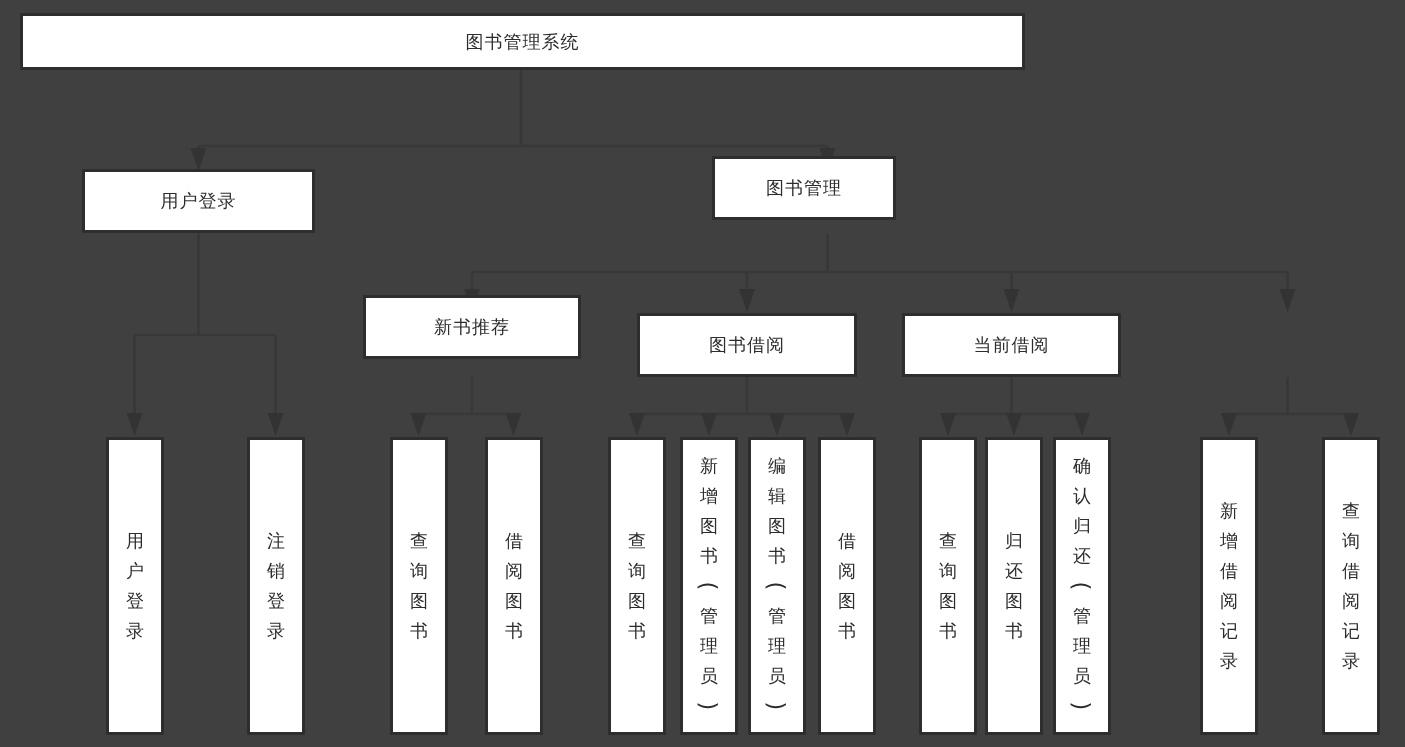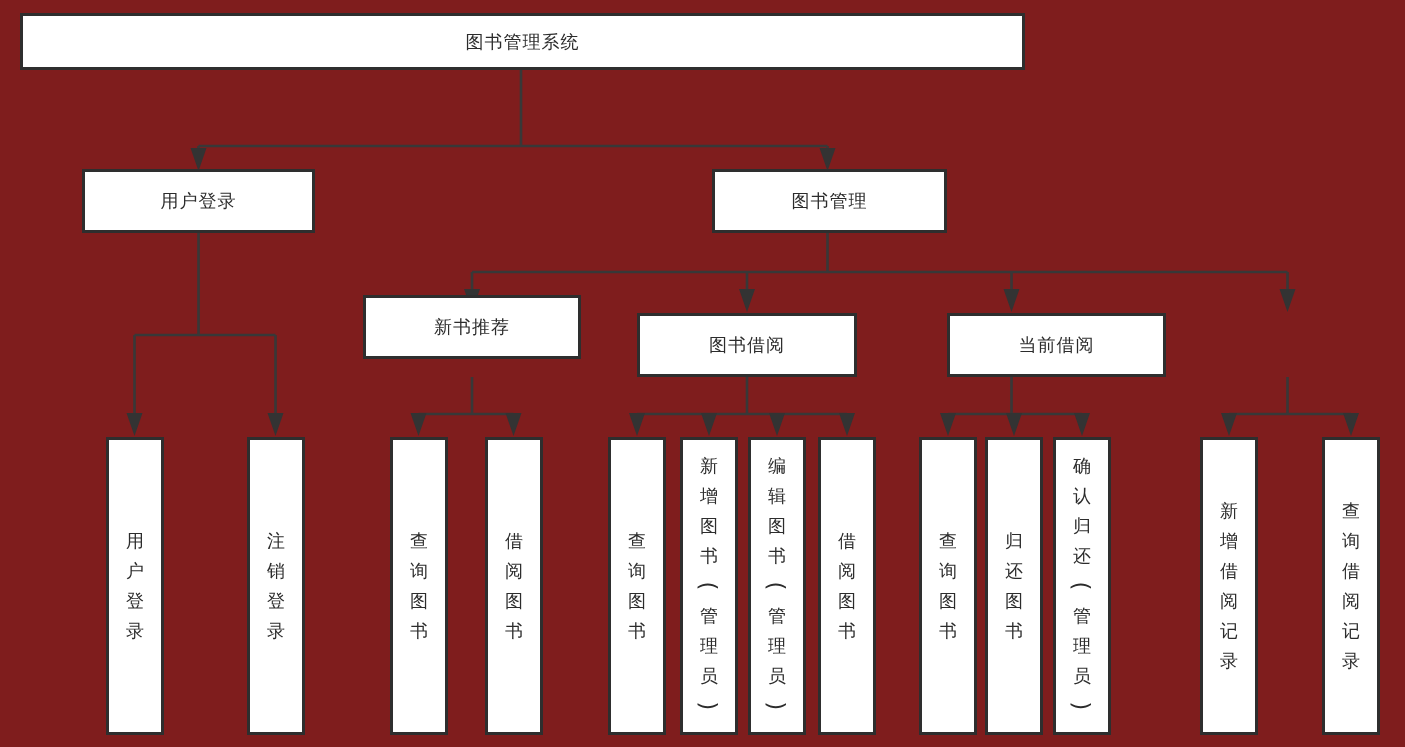--- a/index.html
+++ b/index.html
@@ -1,20 +1,20 @@
 <!DOCTYPE html>
 <html lang="zh"><head>
 <meta charset="utf-8">
 <style>
   html, body { margin: 0; padding: 0; background: #ffffff; }
   .stage {
     position: relative;
     width: 1405px;
     height: 747px;
-    background: #7f1d1d;
+    background: #404040;
     overflow: hidden;
     font-family: "DejaVu Sans", "Liberation Sans", sans-serif;
   }
   svg.connector-layer {
     position: absolute;
     left: 0; top: 0;
     width: 1405px; height: 747px;
     pointer-events: none;
   }
   svg.connector-layer path {
@@ -107,25 +107,25 @@
     <g>
       <path d="M1287.5 377 V414 M1229 414 H1351 M1229 414 V426 M1351 414 V426"></path>
       <polygon points="1221,413 1237,413 1229,436"></polygon>
       <polygon points="1343,413 1359,413 1351,436"></polygon>
     </g>
   </svg>
 
   <div class="node" style="left:20px; top:13px; width:1005px; height:57px;">图书管理系统</div>
 
   <div class="node" style="left:82px; top:169px; width:233px; height:64px;">用户登录</div>
-  <div class="node" style="left:712px; top:169px; width:235px; height:64px;">图书管理</div>
+  <div class="node" style="left:712px; top:156px; width:184px; height:64px;">图书管理</div>
 
   <div class="node" style="left:363px; top:295px; width:218px; height:64px;">新书推荐</div>
   <div class="node" style="left:637px; top:313px; width:220px; height:64px;">图书借阅</div>
-  <div class="node" style="left:902px; top:313px; width:219px; height:64px;margin-left:45px;">当前借阅</div>
+  <div class="node" style="left:902px; top:313px; width:219px; height:64px;">当前借阅</div>
 
   <div class="node leaf" style="left:106px; top:437px; width:58px; height:298px;">
       <div>用</div>
       <div>户</div>
       <div>登</div>
       <div>录</div>
     </div>
   <div class="node leaf" style="left:247px; top:437px; width:58px; height:298px;">
       <div>注</div>
       <div>销</div>

